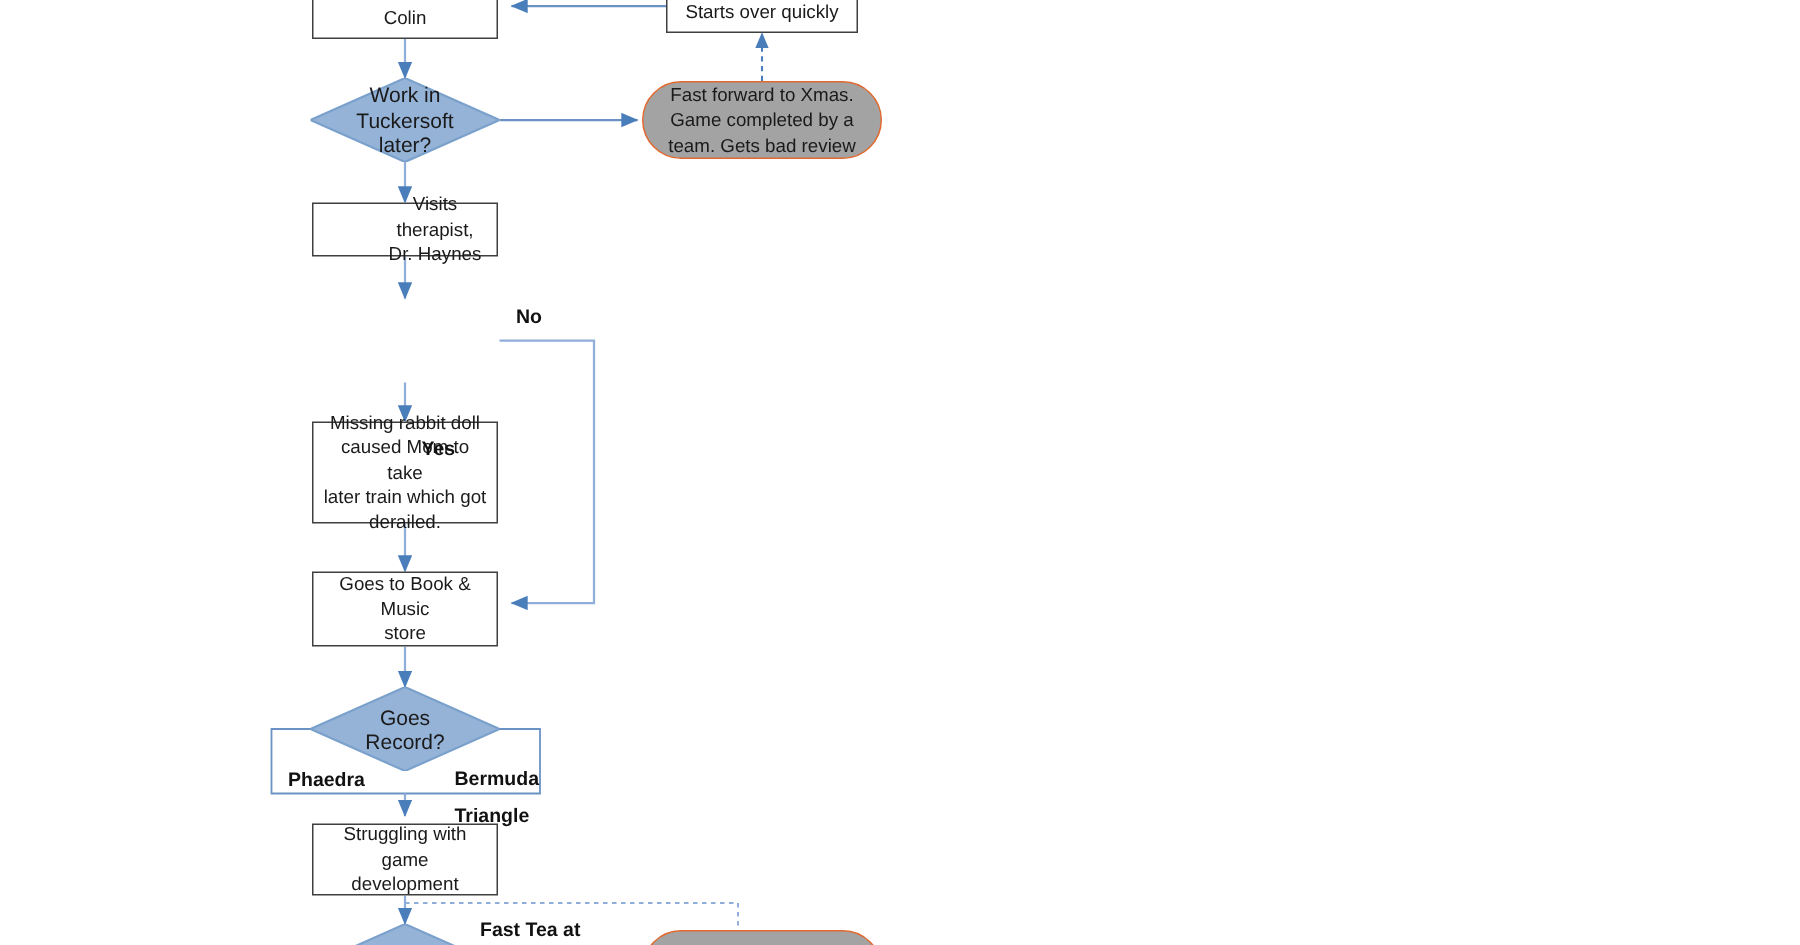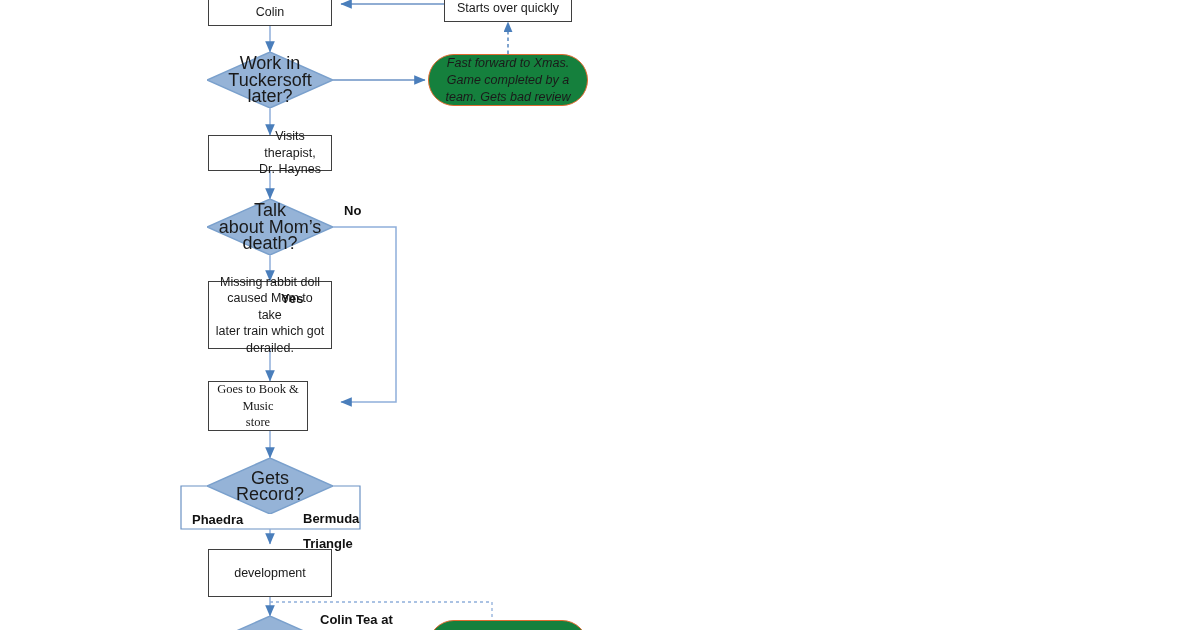--- a/index.html
+++ b/index.html
@@ -10,29 +10,29 @@
   }
   #canvas{position:absolute;left:0;top:0;width:1200px;height:630px;}
   svg.layer{position:absolute;left:0;top:0;width:1200px;height:630px;pointer-events:none;}
 
   .node{position:absolute;box-sizing:border-box;display:flex;align-items:center;justify-content:center;text-align:center;}
   .proc{
     background:#ffffff;border:1.6px solid #3f3f3f;
   }
   .proc .txt{font-size:12.5px;line-height:16.5px;color:#1a1a1a;padding:0 6px;}
   .term{
-    background:#15803d;border:1.6px solid #E06A30;border-radius:28px;font-style:italic;
+    background:#a3a3a3;border:1.6px solid #E06A30;border-radius:28px;
   }
   .term .txt{font-size:12.5px;line-height:17px;color:#1a1a1a;padding:0 10px;}
   .dec{position:absolute;}
   .dec .shape{position:absolute;left:0;top:0;width:100%;height:100%;}
   .dec .txt{
     position:absolute;left:0;top:0;width:100%;height:100%;
     display:flex;align-items:center;justify-content:center;text-align:center;
-    font-size:18px;line-height:16.5px;color:#1a1a1a;
+    font-size:14px;line-height:16.5px;color:#1a1a1a;
   }
   .edge-label{
     position:absolute;font-size:13px;font-weight:bold;color:#111;
     line-height:12.5px;text-align:left;white-space:pre-line;
   }
   .el-c{text-align:left;}
   .clip-top{overflow:hidden;}
 </style>
 </head>
 <body>
@@ -139,63 +139,52 @@
     </div>
   </div>
 
   <div class="node proc" style="left:208px;top:135px;width:124px;height:36px;padding-left:40px;">
     <div class="txt">
       <div>Visits therapist,</div>
       <div>Dr. Haynes</div>
     </div>
   </div>
 
-  <div class="dec" style="left:207px;top:199px;width:126px;height:56px;">
-    <svg class="shape" viewBox="0 0 126 56" preserveAspectRatio="none">
-      <polygon points="63,0 126,28 63,56 0,28" fill="#95B3D7" stroke="#7AA0CC" stroke-width="1.4"></polygon>
-    </svg>
-    <div class="txt">
-      <div>
-        <div>Talk</div>
-        <div>about Mom’s</div>
-        <div>death?</div>
-      </div>
-    </div>
-  </div>
 
   <div class="node proc" style="left:208px;top:281px;width:124px;height:68px;">
     <div class="txt">
       <div>Missing rabbit doll</div>
       <div>caused Mom to take</div>
       <div>later train which got</div>
       <div>derailed.</div>
     </div>
   </div>
 
-  <div class="node proc" style="left:208px;top:381px;width:100px;height:50px;font-family:Liberation Serif, serif;">
+  <div class="node proc" style="left:208px;top:381px;width:124px;height:50px;">
     <div class="txt">
       <div>Goes to Book &amp; Music</div>
       <div>store</div>
     </div>
   </div>
 
   <div class="dec" style="left:207px;top:458px;width:126px;height:56px;">
     <svg class="shape" viewBox="0 0 126 56" preserveAspectRatio="none">
       <polygon points="63,0 126,28 63,56 0,28" fill="#95B3D7" stroke="#7AA0CC" stroke-width="1.4"></polygon>
     </svg>
     <div class="txt" style="padding-bottom:6px;">
       <div>
-        <div>Gets</div>
+        <div>Goes</div>
         <div>Record?</div>
       </div>
     </div>
   </div>
 
   <div class="node proc" style="left:208px;top:549px;width:124px;height:48px;">
     <div class="txt">
+      <div>Struggling with game</div>
       <div>development</div>
     </div>
   </div>
 
   <div class="dec" style="left:207px;top:616px;width:126px;height:56px;">
     <svg class="shape" viewBox="0 0 126 56" preserveAspectRatio="none">
       <polygon points="63,0 126,28 63,56 0,28" fill="#95B3D7" stroke="#7AA0CC" stroke-width="1.4"></polygon>
     </svg>
   </div>
 
@@ -205,15 +194,15 @@
 
   <div class="edge-label" style="left:281px;top:265px;margin-top:28px;">Yes</div>
 
   <div class="edge-label" style="left:192px;top:514px;">Phaedra</div>
 
   <div class="edge-label el-c" style="left:303px;top:500px;width:62px;">
     <div>Bermuda</div>
     <div>Triangle</div>
   </div>
 
-  <div class="edge-label" style="left:320px;top:614px;">Colin Tea at</div>
+  <div class="edge-label" style="left:320px;top:614px;">Fast Tea at</div>
 
 </div>
 
 </body></html>

